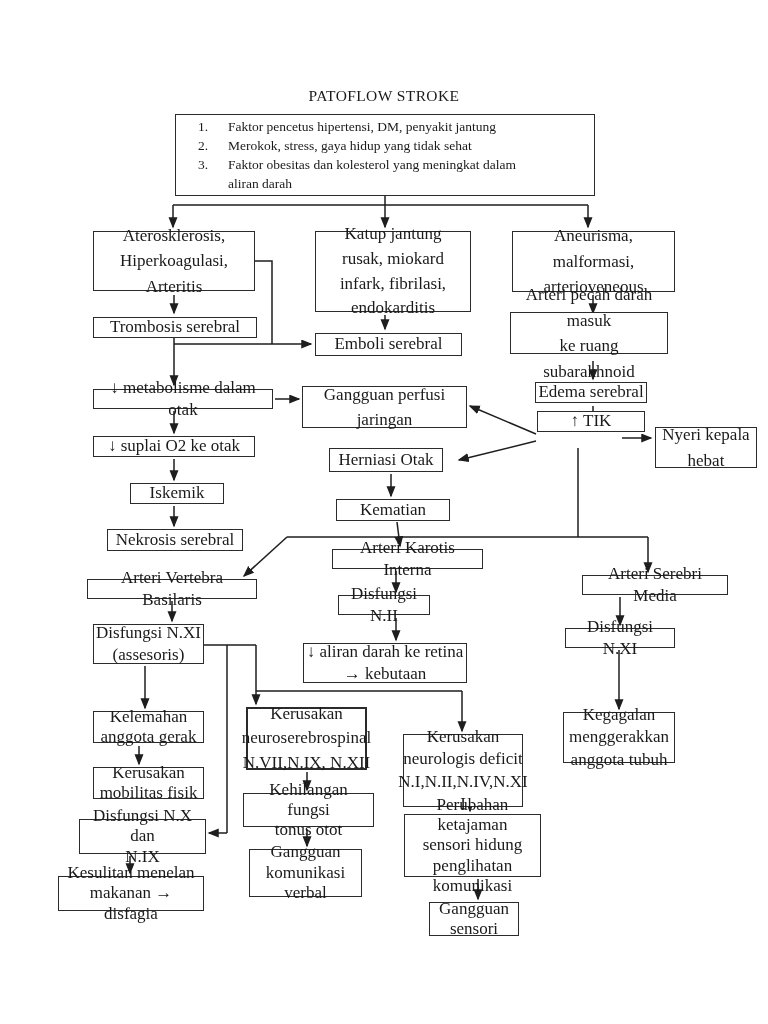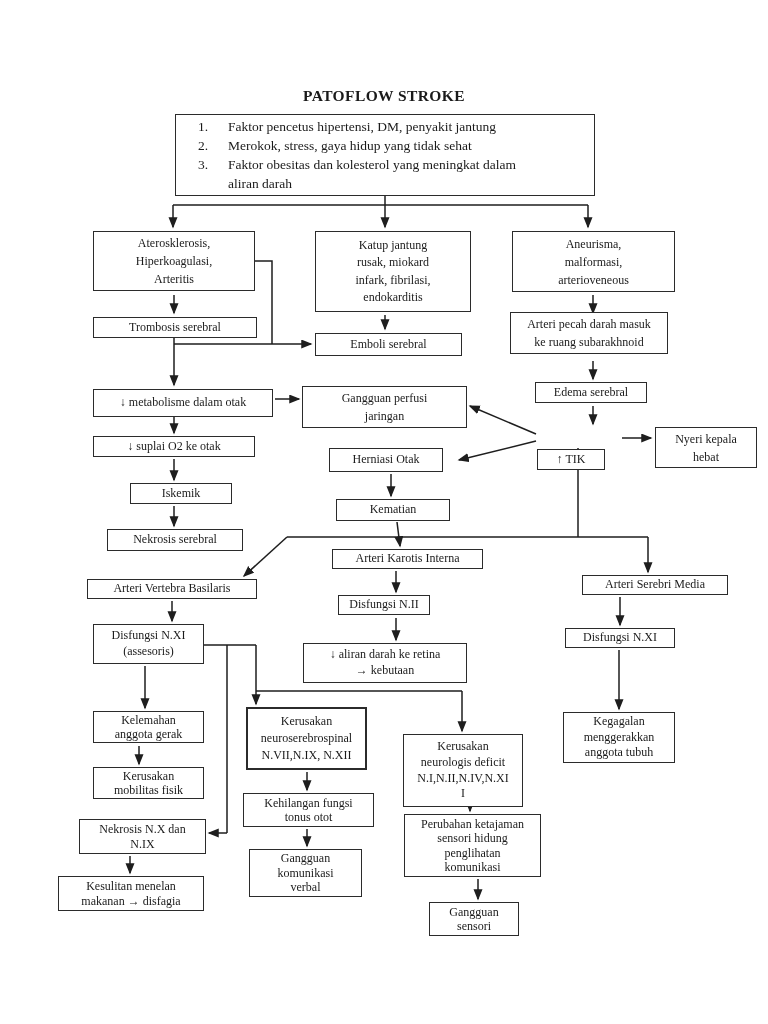--- a/index.html
+++ b/index.html
@@ -2,26 +2,26 @@
 <html><head>
 <meta charset="utf-8">
 <style>
   html,body{margin:0;padding:0;background:#ffffff;}
   .page{
     position:relative;width:768px;height:1024px;background:#ffffff;
     font-family:"Liberation Serif","DejaVu Serif",serif;color:#1a1a1a;overflow:hidden;
   }
   .title{
     position:absolute;left:0;right:0;top:87px;text-align:center;
-    font-weight:bold;font-size:15.5px;letter-spacing:.4px;z-index:2;
+    font-weight:normal;font-size:15.5px;letter-spacing:.4px;z-index:2;
   }
   .node{
     position:absolute;box-sizing:border-box;border:1.3px solid #2b2b2b;background:#fff;
     display:flex;align-items:center;justify-content:center;text-align:center;
-    white-space:pre-line;font-size:12px;line-height:1.32;z-index:2;padding:1px 2px;
+    white-space:pre-line;font-size:17px;line-height:1.32;z-index:2;padding:1px 2px;
   }
   .thick{border-width:2.6px;}
   .roomy{line-height:1.5;}
   .tight{line-height:1.18;}
   #connectors{position:absolute;left:0;top:0;z-index:1;}
   #connectors line,#connectors polyline{stroke:#1e1e1e;stroke-width:1.5;fill:none;}
   .factors{
     position:absolute;left:175px;top:114px;width:420px;height:82px;box-sizing:border-box;
     border:1.4px solid #2b2b2b;background:#fff;display:flex;flex-direction:column;
     justify-content:center;font-size:13.5px;line-height:1.42;z-index:2;padding-left:22px;
@@ -121,48 +121,48 @@
 infark, fibrilasi,
 endokarditis</div>
   <div class="node roomy" style="left:512px;top:231px;width:163px;height:61px">Aneurisma,
 malformasi,
 arterioveneous</div>
   <div class="node" style="left:93px;top:317px;width:164px;height:21px">Trombosis serebral</div>
   <div class="node" style="left:315px;top:333px;width:147px;height:23px">Emboli serebral</div>
   <div class="node roomy" style="left:510px;top:312px;width:158px;height:42px">Arteri pecah darah masuk
 ke ruang subarakhnoid</div>
   <div class="node" style="left:535px;top:382px;width:112px;height:21px">Edema serebral</div>
-  <div class="node" style="left:537px;top:449px;width:68px;height:21px">↑ TIK</div>
+  <div class="node" style="left:537px;top:411px;width:108px;height:21px">↑ TIK</div>
   <div class="node roomy" style="left:655px;top:427px;width:102px;height:41px">Nyeri kepala
 hebat</div>
-  <div class="node" style="left:93px;top:389px;width:180px;height:28px">↓ metabolisme dalam otak</div>
+  <div class="node" style="left:93px;top:389px;width:180px;height:20px">↓ metabolisme dalam otak</div>
   <div class="node roomy" style="left:302px;top:386px;width:165px;height:42px">Gangguan perfusi
 jaringan</div>
   <div class="node" style="left:93px;top:436px;width:162px;height:21px">↓ suplai O2 ke otak</div>
   <div class="node" style="left:329px;top:448px;width:114px;height:24px">Herniasi Otak</div>
-  <div class="node" style="left:130px;top:483px;width:102px;height:21px">Iskemik</div>
+  <div class="node" style="left:130px;top:483px;width:94px;height:21px">Iskemik</div>
   <div class="node" style="left:336px;top:499px;width:114px;height:22px">Kematian</div>
   <div class="node" style="left:107px;top:529px;width:136px;height:22px">Nekrosis serebral</div>
   <div class="node" style="left:332px;top:549px;width:151px;height:20px">Arteri Karotis Interna</div>
   <div class="node" style="left:87px;top:579px;width:170px;height:20px">Arteri Vertebra Basilaris</div>
   <div class="node" style="left:582px;top:575px;width:146px;height:20px">Arteri Serebri Media</div>
   <div class="node" style="left:93px;top:624px;width:111px;height:40px">Disfungsi N.XI
 (assesoris)</div>
   <div class="node" style="left:338px;top:595px;width:92px;height:20px">Disfungsi N.II</div>
   <div class="node" style="left:303px;top:643px;width:164px;height:40px">↓ aliran darah ke retina
 → kebutaan</div>
   <div class="node" style="left:565px;top:628px;width:110px;height:20px">Disfungsi N.XI</div>
   <div class="node" style="left:563px;top:712px;width:112px;height:51px">Kegagalan
 menggerakkan
 anggota tubuh</div>
   <div class="node tight" style="left:93px;top:711px;width:111px;height:32px">Kelemahan
 anggota gerak</div>
   <div class="node tight" style="left:93px;top:767px;width:111px;height:32px">Kerusakan
 mobilitas fisik</div>
-  <div class="node tight" style="left:79px;top:819px;width:127px;height:35px">Nekrosis N.X dan
+  <div class="node tight" style="left:79px;top:819px;width:127px;height:35px">Disfungsi N.X dan
 N.IX</div>
   <div class="node tight" style="left:58px;top:876px;width:146px;height:35px">Kesulitan menelan
 makanan → disfagia</div>
   <div class="node thick" style="left:246px;top:707px;width:121px;height:63px;line-height:1.42">Kerusakan
 neuroserebrospinal
 N.VII,N.IX, N.XII</div>
   <div class="node tight" style="left:243px;top:793px;width:131px;height:34px">Kehilangan fungsi
 tonus otot</div>
   <div class="node" style="left:249px;top:849px;width:113px;height:48px;line-height:1.22">Gangguan
 komunikasi

